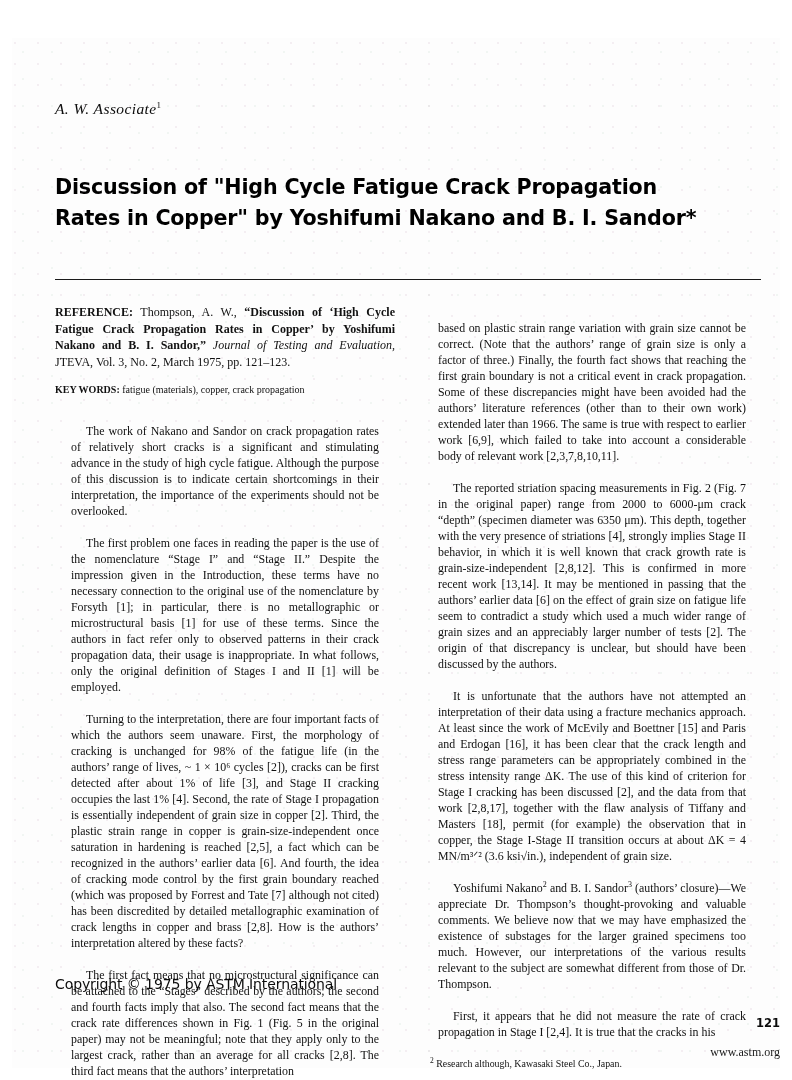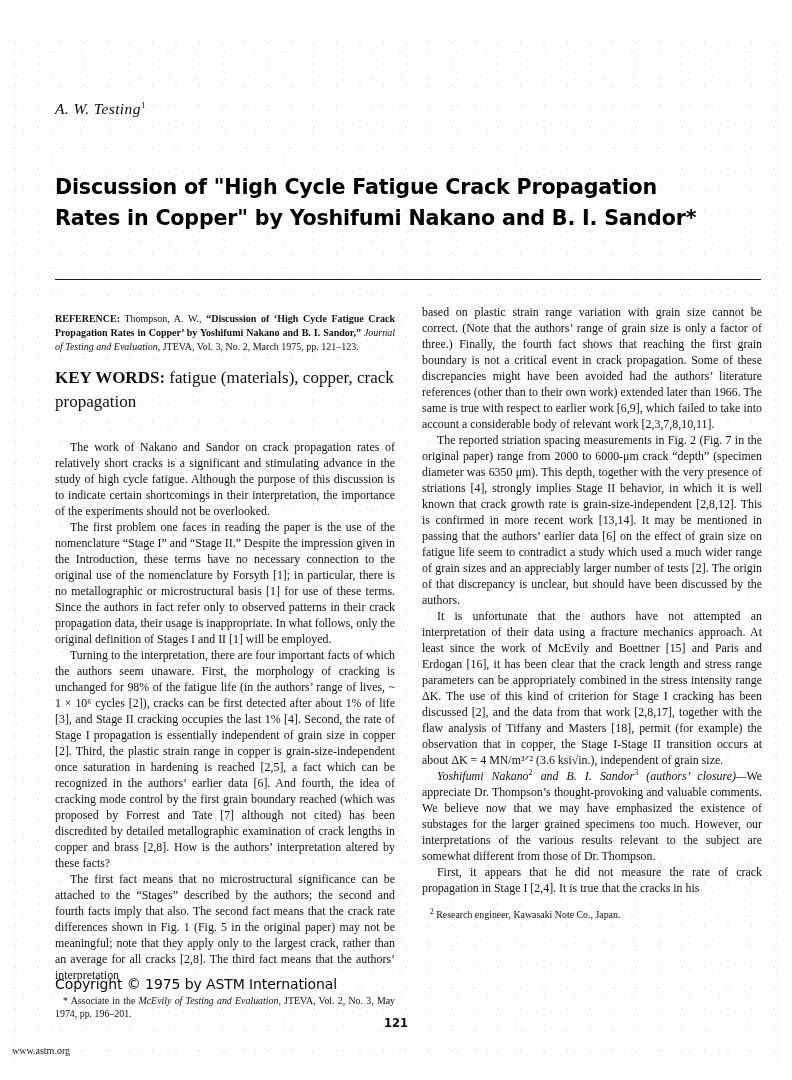--- a/index.html
+++ b/index.html
@@ -80,52 +80,51 @@
     gap: 27px;
     width: 706px;
   }
   .col {
     width: 340px;
     flex: 0 0 340px;
   }
 
   
   .refblock {
-    font-size: 10px;
+    font-size: 12px;
     line-height: 1.37;
     text-align: justify;
     margin-bottom: 13px;
     color: #111;
-    margin-top: 8px;
   }
   .refblock .lbl { font-weight: bold; }
   .refblock .bt { font-weight: bold; }
   .refblock .it { font-style: italic; }
 
   .keywords {
-    font-size: 17px;
+    font-size: 10px;
     line-height: 1.37;
     margin-bottom: 26px;
     color: #111;
   }
   .keywords .lbl { font-weight: bold; }
 
   
   p.body {
     font-size: 11.9px;
     line-height: 1.345;
     text-align: justify;
     text-indent: 15px;
-    margin: 0;
+    margin: 16px;
     color: #101010;
     hyphens: auto;
     -webkit-hyphens: auto;
   }
   p.body.noindent { text-indent: 0; }
-  p.body i, span.it { font-style: italic; }
+  p.body i, span.it { }
   p.body sup { font-size: 8px; vertical-align: super; }
 
   
   .footnotes {
     margin-top: 11px;
     font-size: 9.9px;
     line-height: 1.33;
     text-align: justify;
     color: #121212;
   }
@@ -141,46 +140,46 @@
     font-family: "DejaVu Sans", sans-serif;
     font-size: 14px;
     color: #0b0b0b;
     letter-spacing: -0.1px;
   }
   .folio {
     position: absolute;
     left: 0;
     top: 978px;
     width: 768px;
-    text-align: center;
+    text-align: right;
     font-family: "DejaVu Sans", sans-serif;
     font-weight: bold;
     font-size: 11.5px;
     color: #0b0b0b;
   }
   .weburl {
     position: absolute;
     left: 0;
     top: 1007px;
     width: 768px;
-    text-align: left;
+    text-align: right;
     font-family: "Liberation Serif", serif;
-    font-size: 10px;
+    font-size: 12px;
     color: #1a1a1a;
   }
 </style>
 </head>
 <body>
 
 <div id="page">
 
   <div id="content">
 
     <div class="byline">
-      <span>A. W. Testing</span><sup>1</sup>
+      <span>A. W. Associate</span><sup>1</sup>
     </div>
 
     <h1 class="title">Discussion of "High Cycle Fatigue Crack Propagation Rates in Copper" by Yoshifumi Nakano and B. I. Sandor*</h1>
 
     <hr class="rule">
 
     <div class="cols">
 
       <div class="col">
 
@@ -207,21 +206,21 @@
 
         <p class="body noindent">based on plastic strain range variation with grain size cannot be correct. (Note that the authors’ range of grain size is only a factor of three.) Finally, the fourth fact shows that reaching the first grain boundary is not a critical event in crack propagation. Some of these discrepancies might have been avoided had the authors’ literature references (other than to their own work) extended later than 1966. The same is true with respect to earlier work [6,9], which failed to take into account a considerable body of relevant work [2,3,7,8,10,11].</p>
         <p class="body">The reported striation spacing measurements in Fig. 2 (Fig. 7 in the original paper) range from 2000 to 6000-μm crack “depth” (specimen diameter was 6350 μm). This depth, together with the very presence of striations [4], strongly implies Stage II behavior, in which it is well known that crack growth rate is grain-size-independent [2,8,12]. This is confirmed in more recent work [13,14]. It may be mentioned in passing that the authors’ earlier data [6] on the effect of grain size on fatigue life seem to contradict a study which used a much wider range of grain sizes and an appreciably larger number of tests [2]. The origin of that discrepancy is unclear, but should have been discussed by the authors.</p>
         <p class="body">It is unfortunate that the authors have not attempted an interpretation of their data using a fracture mechanics approach. At least since the work of McEvily and Boettner [15] and Paris and Erdogan [16], it has been clear that the crack length and stress range parameters can be appropriately combined in the stress intensity range ΔK. The use of this kind of criterion for Stage I cracking has been discussed [2], and the data from that work [2,8,17], together with the flaw analysis of Tiffany and Masters [18], permit (for example) the observation that in copper, the Stage I-Stage II transition occurs at about ΔK = 4 MN/m³ᐟ² (3.6 ksi√in.), independent of grain size.</p>
 
         <p class="body"><span class="it">Yoshifumi Nakano</span><sup class="it">2</sup><span class="it"> and B. I. Sandor</span><sup class="it">3</sup><span class="it"> (authors’ closure)—</span><span>We appreciate Dr. Thompson’s thought-provoking and valuable comments. We believe now that we may have emphasized the existence of substages for the larger grained specimens too much. However, our interpretations of the various results relevant to the subject are somewhat different from those of Dr. Thompson.</span></p>
 
         <p class="body">First, it appears that he did not measure the rate of crack propagation in Stage I [2,4]. It is true that the cracks in his</p>
 
         <div class="footnotes">
-          <p><sup>2</sup><span> Research engineer, Kawasaki Note Co., Japan.</span></p>
+          <p><sup>2</sup><span> Research although, Kawasaki Steel Co., Japan.</span></p>
         </div>
 
       </div>
 
     </div>
   </div>
 
   <div class="copyright">Copyright © 1975 by ASTM International</div>
   <div class="folio">121</div>
   <div class="weburl">www.astm.org</div>

